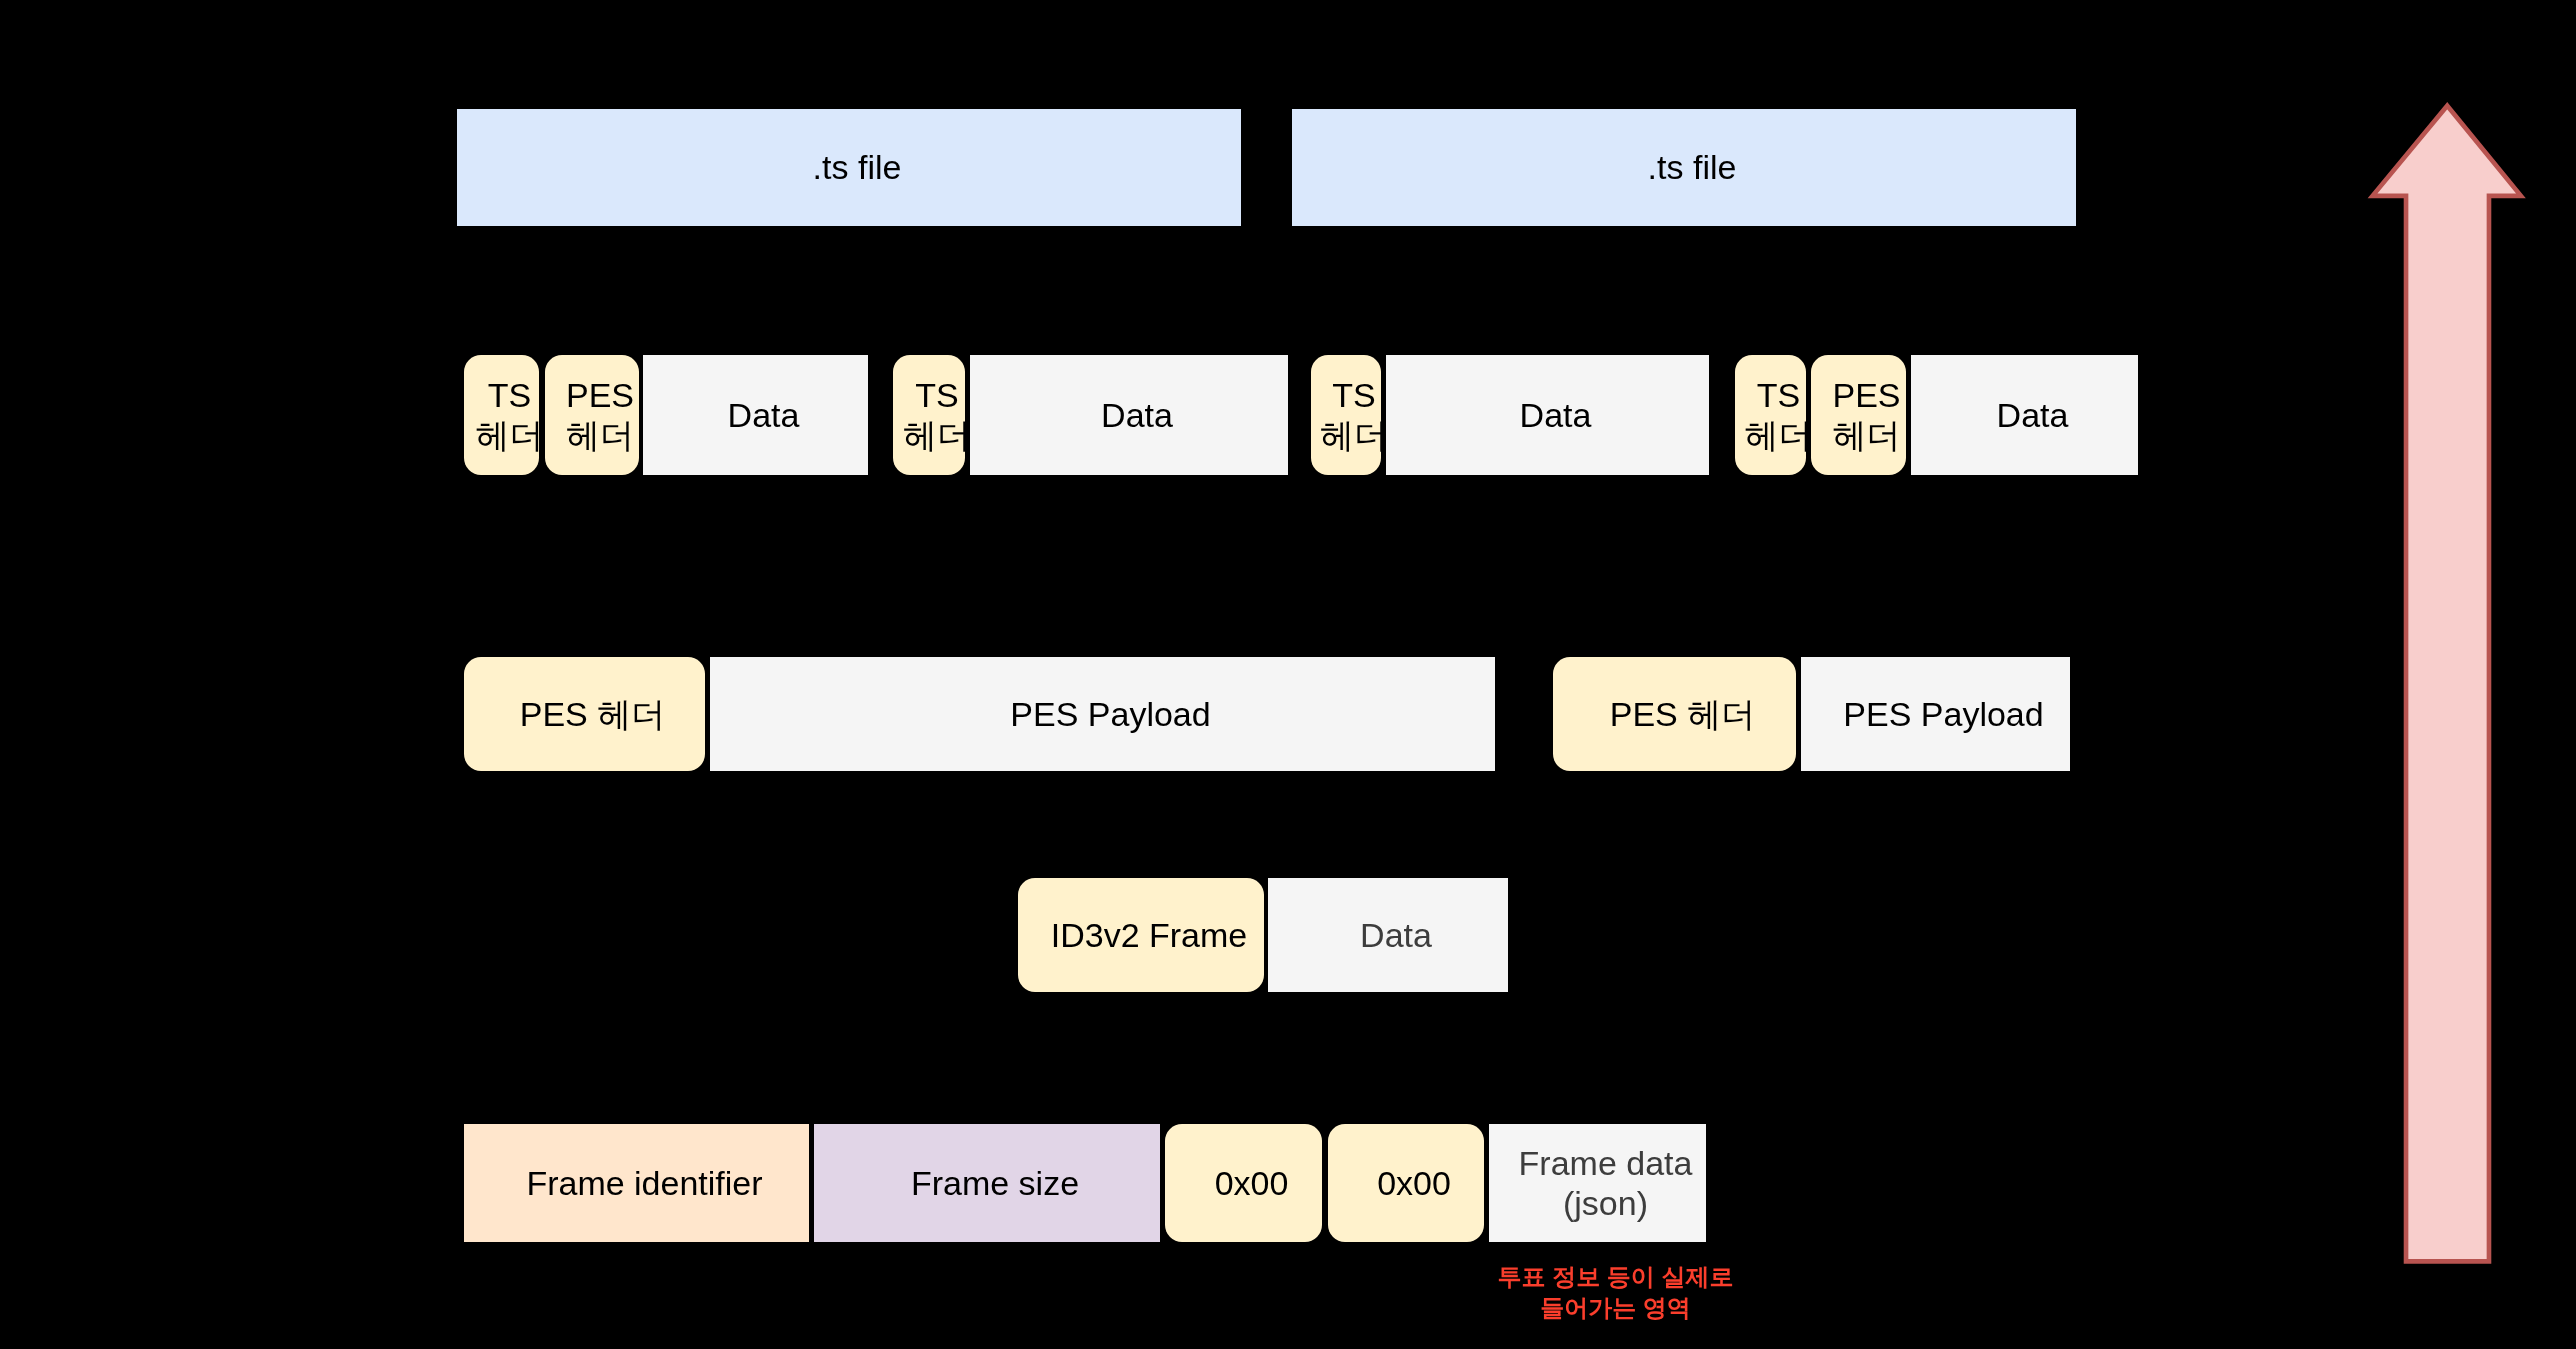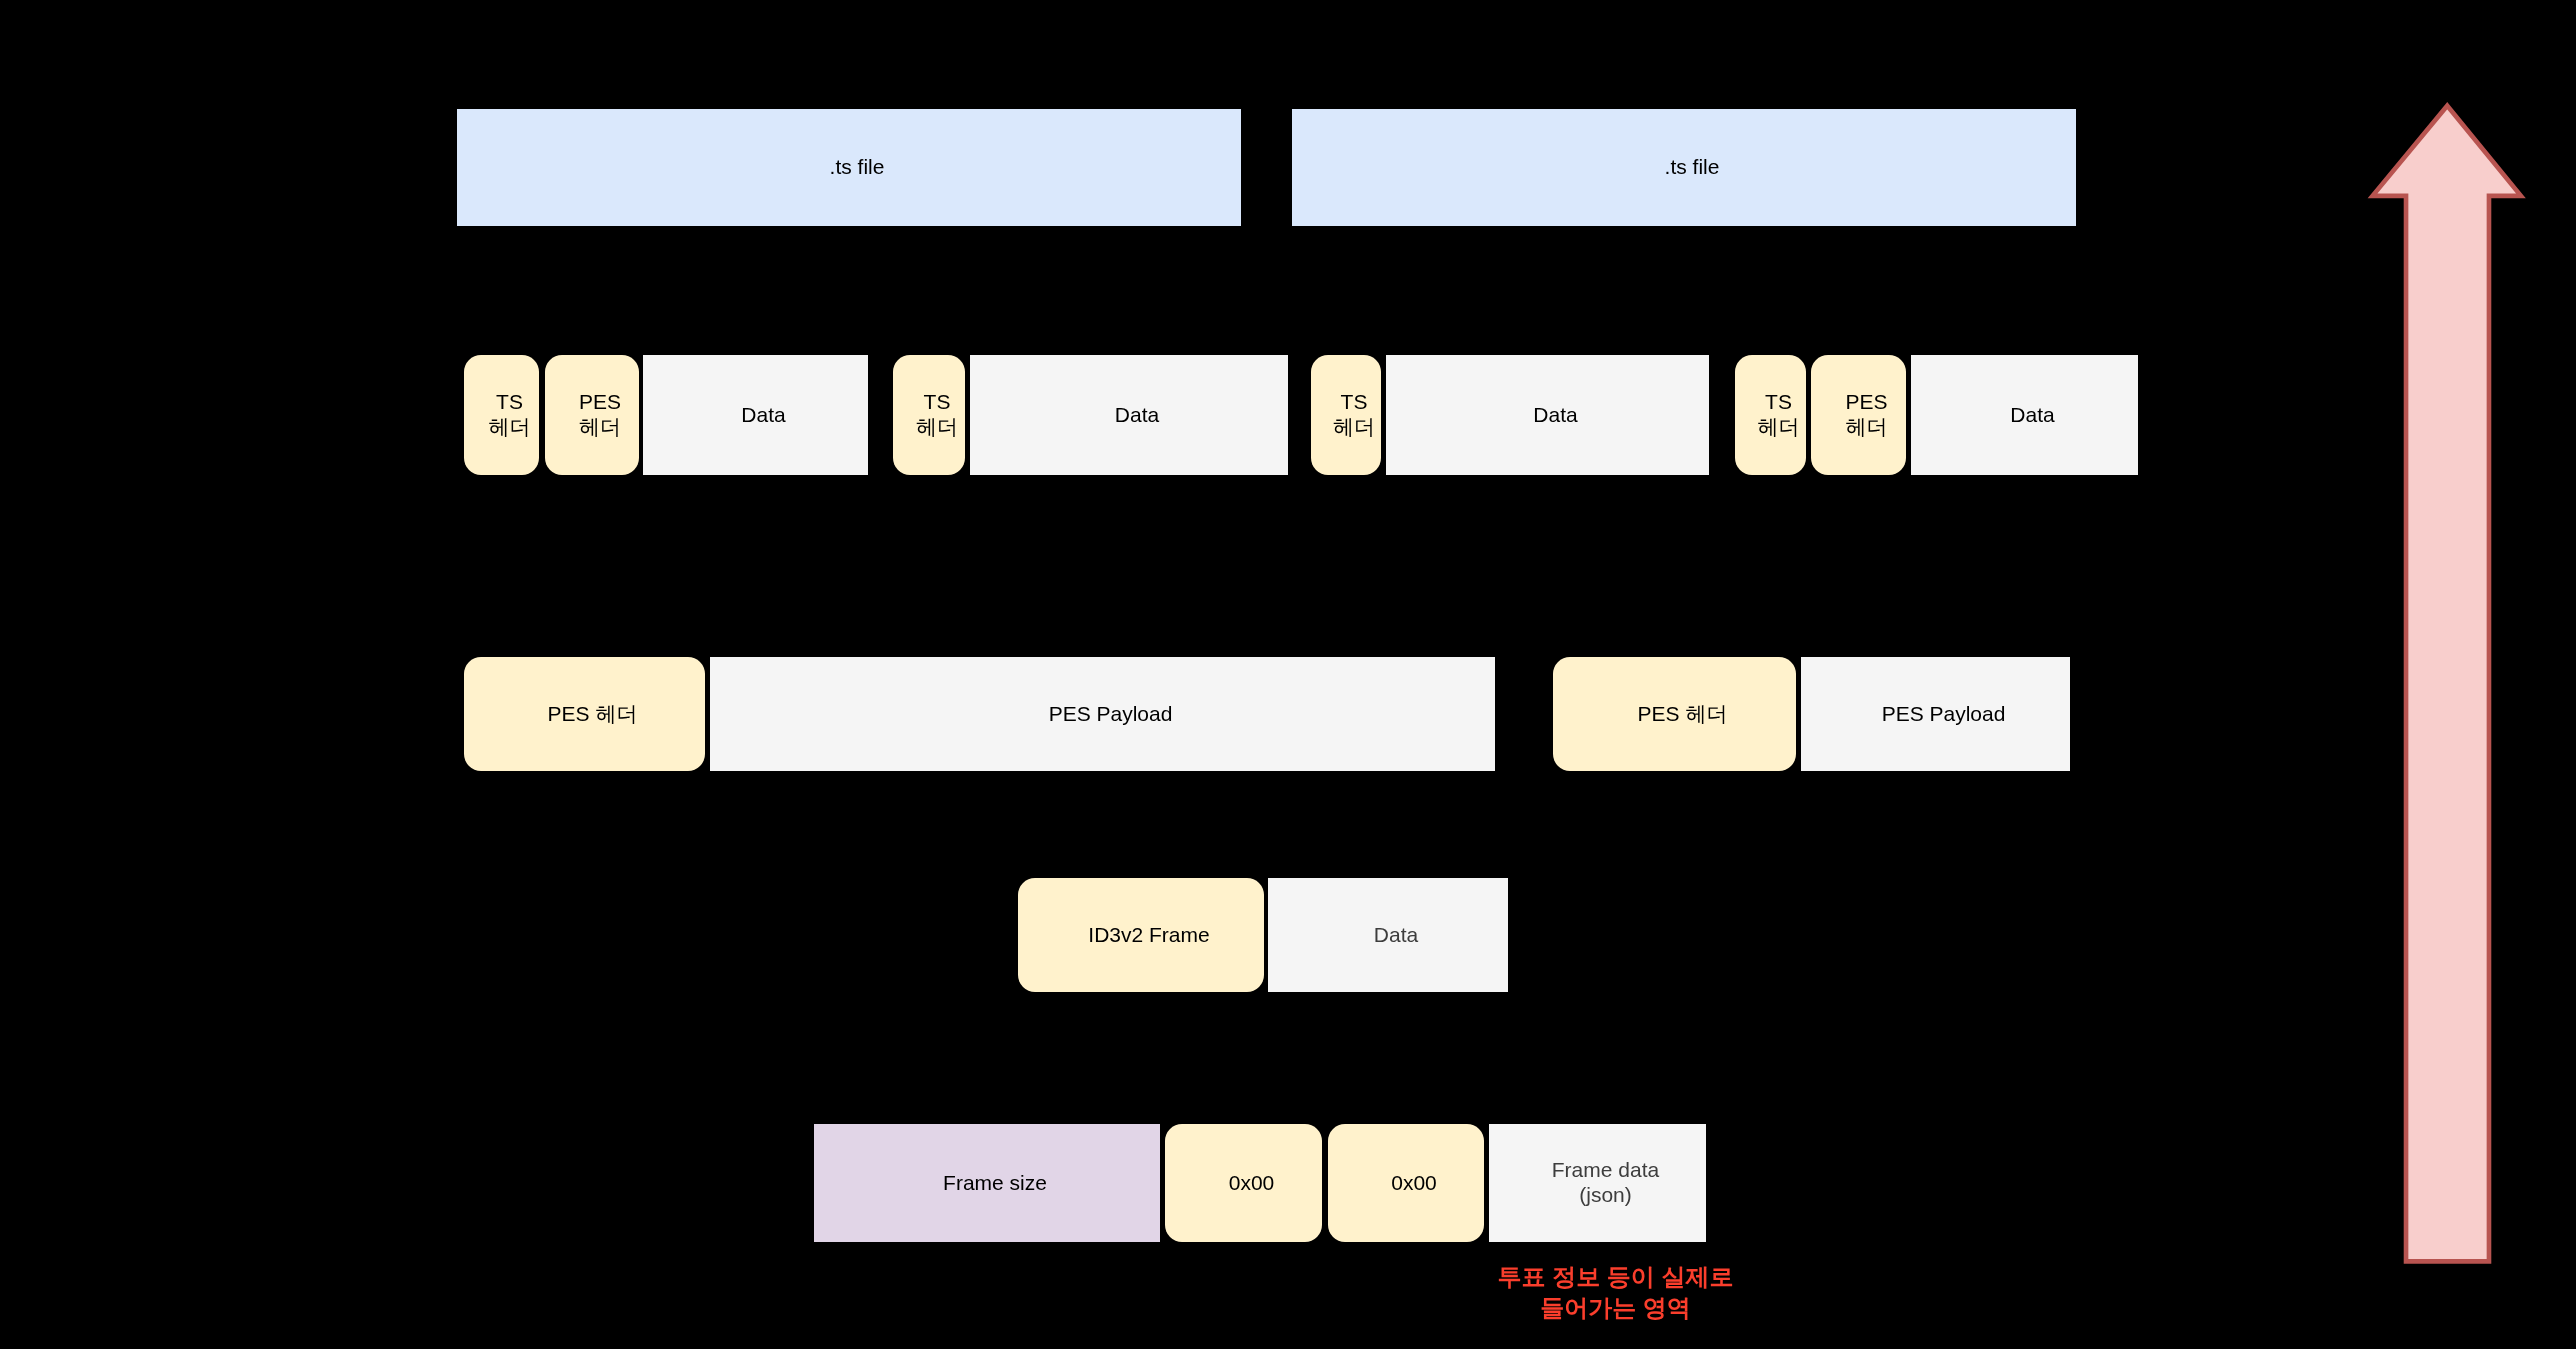--- a/index.html
+++ b/index.html
@@ -7,21 +7,21 @@
     --purple:#e1d5e7; --arrow_fill:#f8cecc; --arrow_stroke:#b85450;
     --caption_red:#fa3e2c; --text_dark:#000000; --text_gray:#3d3d3d; --background:#000000;
   }
   * { margin:0; padding:0; box-sizing:border-box; }
   html,body { width:2947px; height:1350px; background:var(--background); overflow:hidden; }
   body { font-family:"Liberation Sans","DejaVu Sans",sans-serif; }
   .diagram { position:absolute; left:0; top:0; width:2947px; height:1350px; }
   .box {
     position:absolute; display:flex; flex-direction:column;
     align-items:center; justify-content:center;
-    font-size:21px; line-height:1.18; color:var(--text_dark);
+    font-size:34px; line-height:1.18; color:var(--text_dark);
     text-align:center; white-space:nowrap;padding-left:16px;
   }
   .blue   { background:var(--blue); }
   .yellow { background:var(--yellow);border-radius:17px; }
   .gray   { background:var(--gray); }
   .orange { background:var(--orange); }
   .purple { background:var(--purple); }
   .tgray  { color:var(--text_gray); }
   .caption {
     position:absolute; left:1453px; top:1261px; width:325px;
@@ -95,20 +95,23 @@
     <span>PES Payload</span>
   </div>
 
   <div class="box yellow" style="left:1018px; top:878px; width:246px; height:114px;">
     <span>ID3v2 Frame</span>
   </div>
   <div class="box gray tgray" style="left:1268px; top:878px; width:240px; height:114px;">
     <span>Data</span>
   </div>
 
+  <div class="box orange" style="left:464px; top:1124px; width:345px; height:118px;">
+    <span>Frame identifier</span>
+  </div>
   <div class="box purple" style="left:814px; top:1124px; width:346px; height:118px;">
     <span>Frame size</span>
   </div>
   <div class="box yellow" style="left:1165px; top:1124px; width:157px; height:118px;">
     <span>0x00</span>
   </div>
   <div class="box yellow" style="left:1328px; top:1124px; width:156px; height:118px;">
     <span>0x00</span>
   </div>
   <div class="box gray tgray" style="left:1489px; top:1124px; width:217px; height:118px;">

